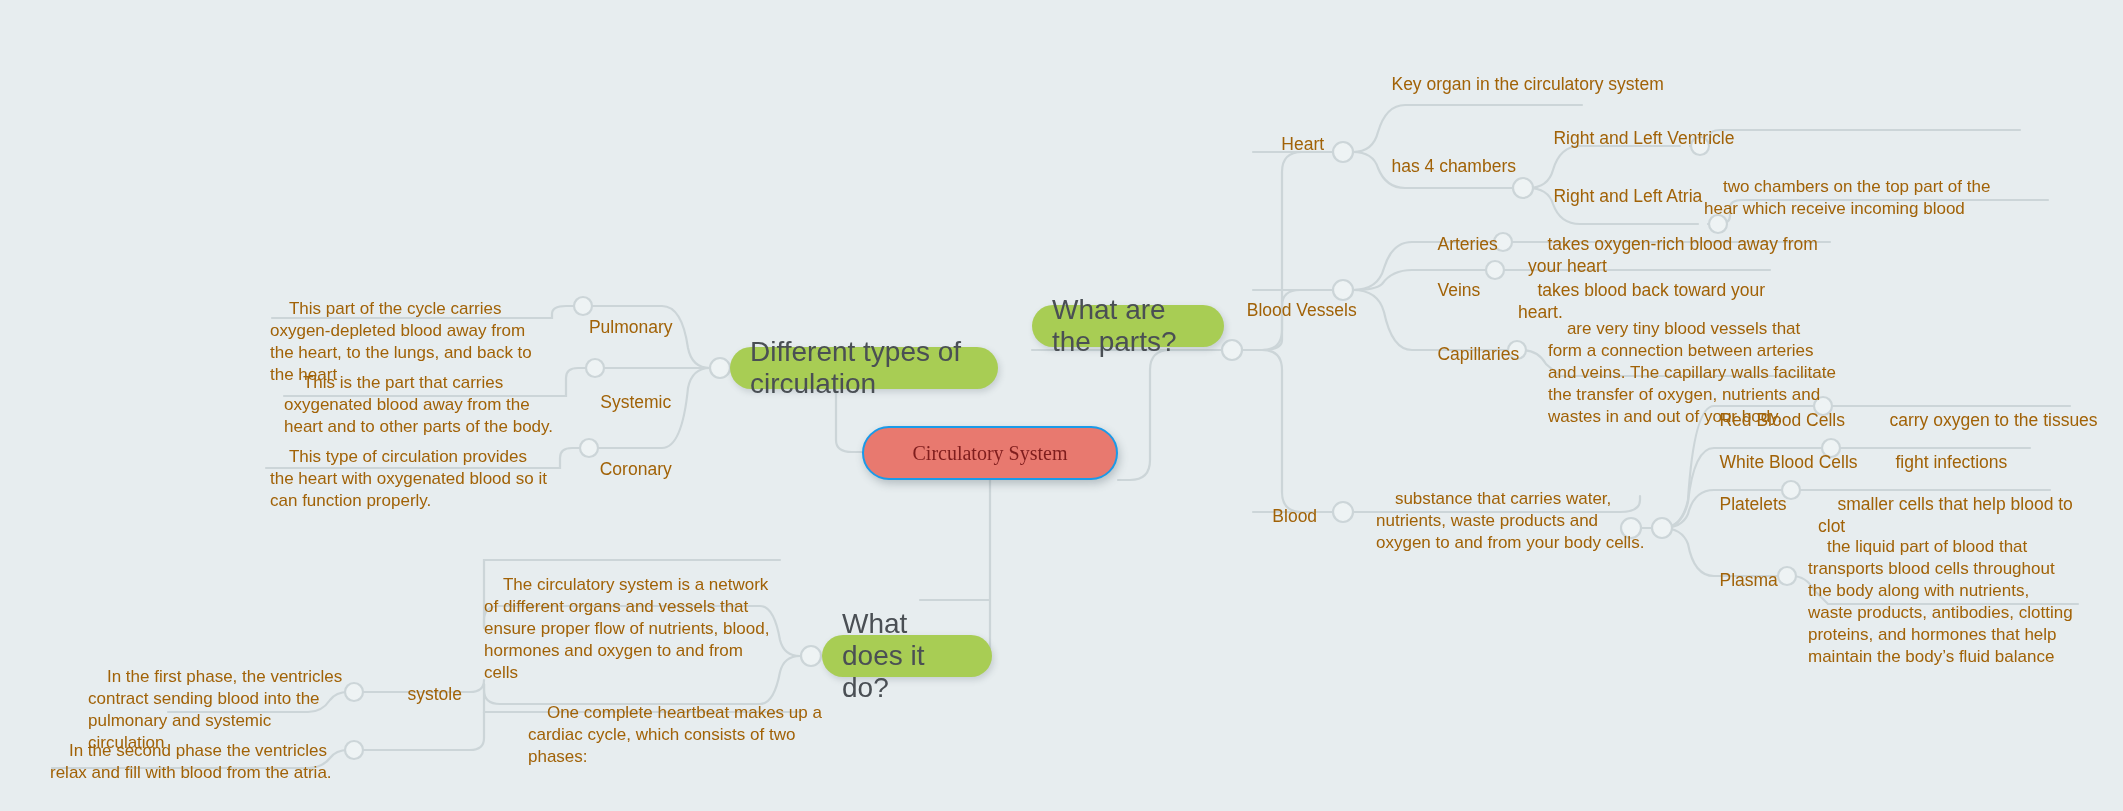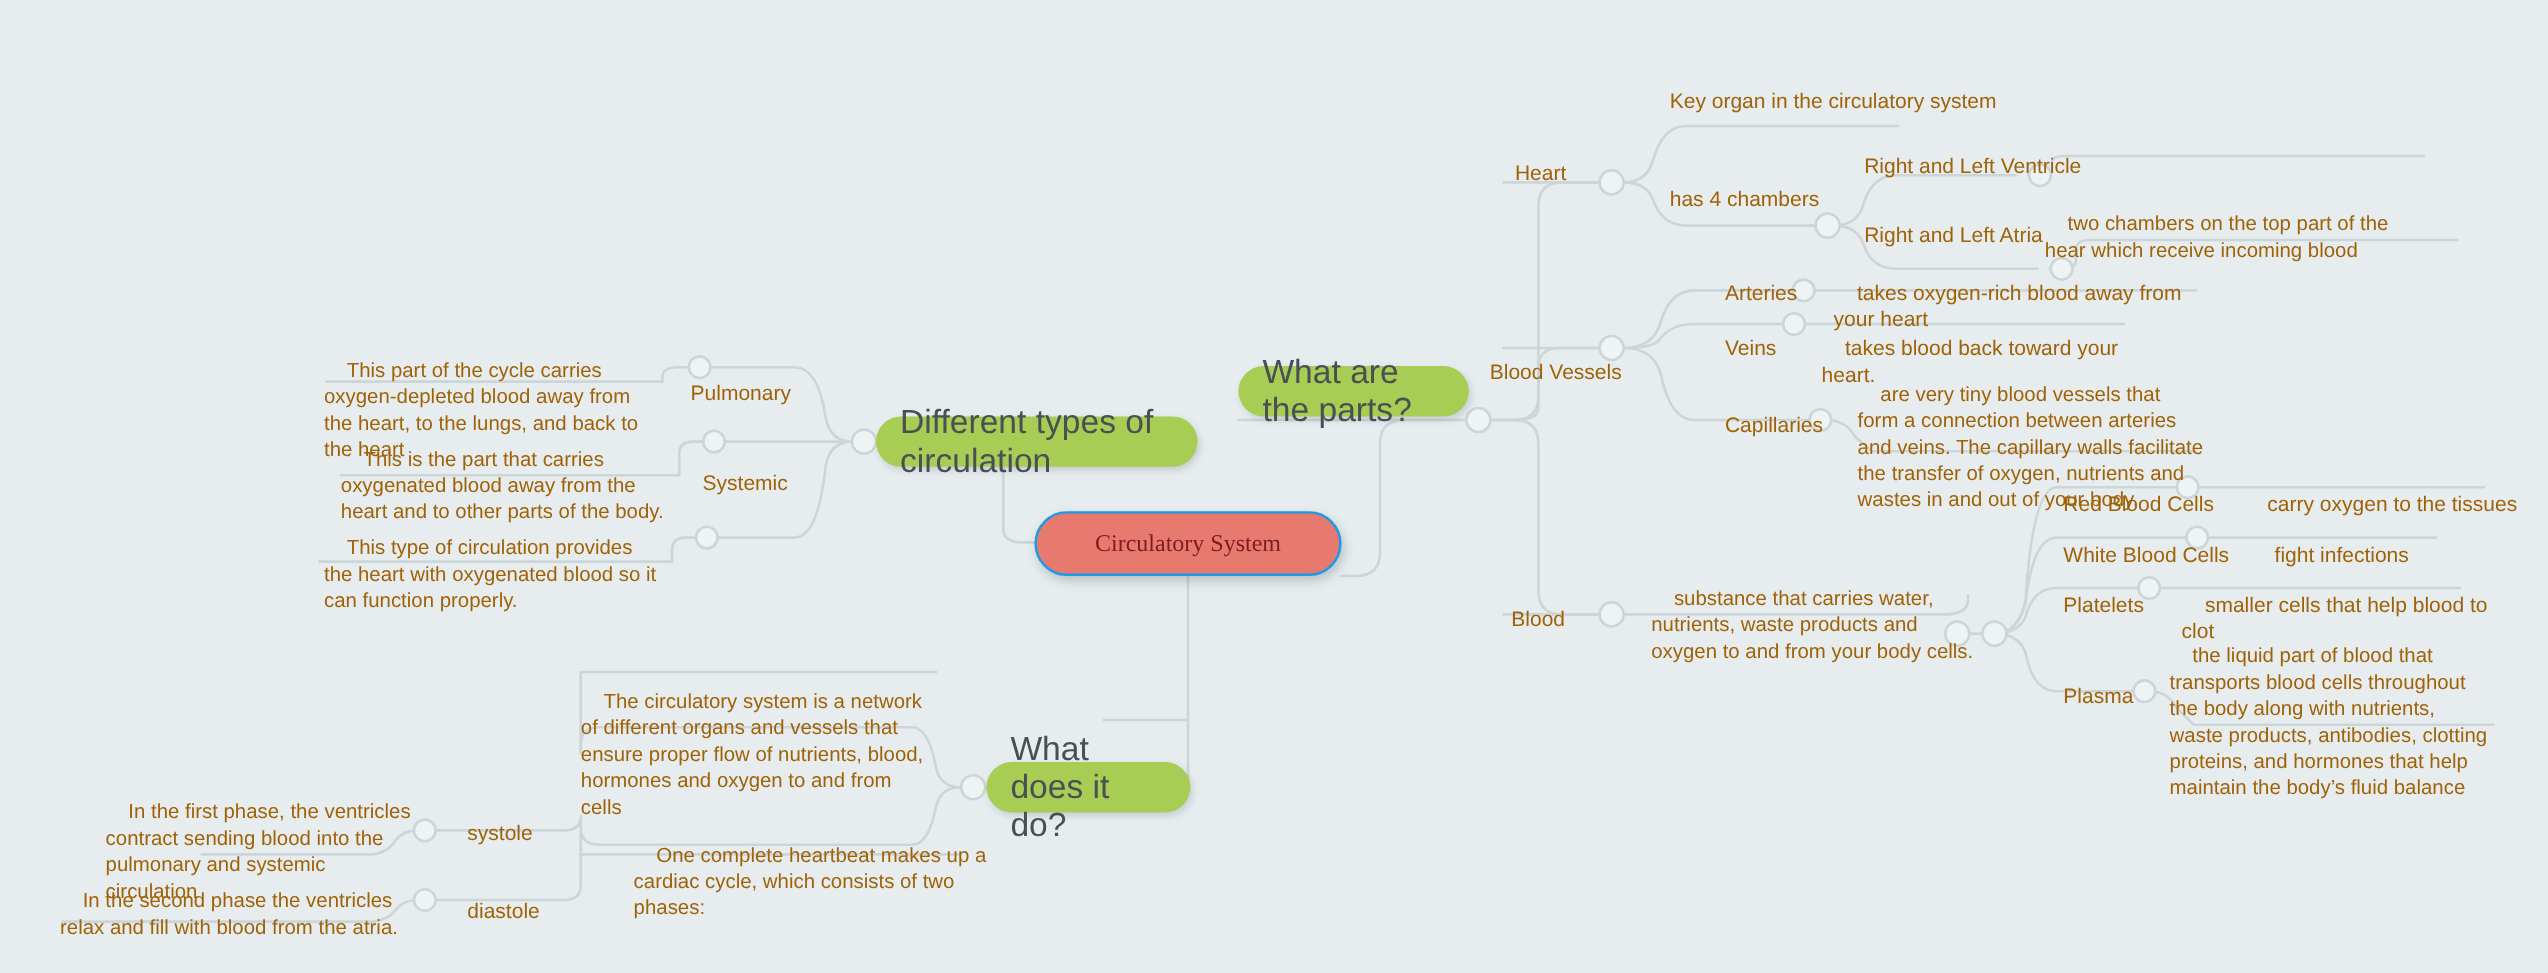--- a/index.html
+++ b/index.html
@@ -28,21 +28,21 @@
     pointer-events: none;
   }
   .txt {
     position: absolute;
     box-sizing: border-box;
     font-size: 17.5px;
     line-height: 22.5px;
     color: #a16207;
     white-space: pre-wrap;
   }
-  .txt.c { }
+  .txt.c { text-align: center; }
   .txt.small { font-size: 17px; line-height: 22px; }
 
   .pill {
     position: absolute;
     display: flex;
     align-items: center;
     justify-content: center;
     border-radius: 999px;
     box-sizing: border-box;
     box-shadow: 2px 3px 6px rgba(80,95,105,0.22);
@@ -271,38 +271,38 @@
     <span>This part of the cycle carries oxygen-depleted blood away from the heart, to the lungs, and back to the heart</span>
   </div>
 
   <div class="txt c" style="left:566px; top:368px; width:120px;">
     <span>Systemic</span>
   </div>
   <div class="txt small" style="left:284px; top:350px; width:278px;">
     <span>This is the part that carries oxygenated blood away from the heart and to other parts of the body.</span>
   </div>
 
+  <div class="txt c" style="left:566px; top:435px; width:120px;">
+    <span>Coronary</span>
+  </div>
   <div class="txt small" style="left:270px; top:424px; width:280px;">
     <span>This type of circulation provides the heart with oxygenated blood so it can function properly.</span>
   </div>
 
   <div class="txt small" style="left:484px; top:552px; width:290px;">
     <span>The circulatory system is a network of different organs and vessels that ensure proper flow of nutrients, blood, hormones and oxygen to and from cells</span>
   </div>
   <div class="txt small" style="left:500px; top:680px; width:300px;margin-left:28px;">
     <span>One complete heartbeat makes up a cardiac cycle, which consists of two phases:</span>
   </div>
 
   <div class="txt c" style="left:370px; top:660px; width:110px;">
     <span>systole</span>
   </div>
   <div class="txt small" style="left:88px; top:644px; width:260px;">
     <span>In the first phase, the ventricles contract sending blood into the pulmonary and systemic circulation</span>
   </div>
 
-  <div class="txt c" style="left:370px; top:725px; width:110px;">
-    <span>diastole</span>
-  </div>
   <div class="txt small" style="left:50px; top:718px; width:290px;">
     <span>In the second phase the ventricles relax and fill with blood from the atria.</span>
   </div>
 
 </div>
 
 </body></html>

